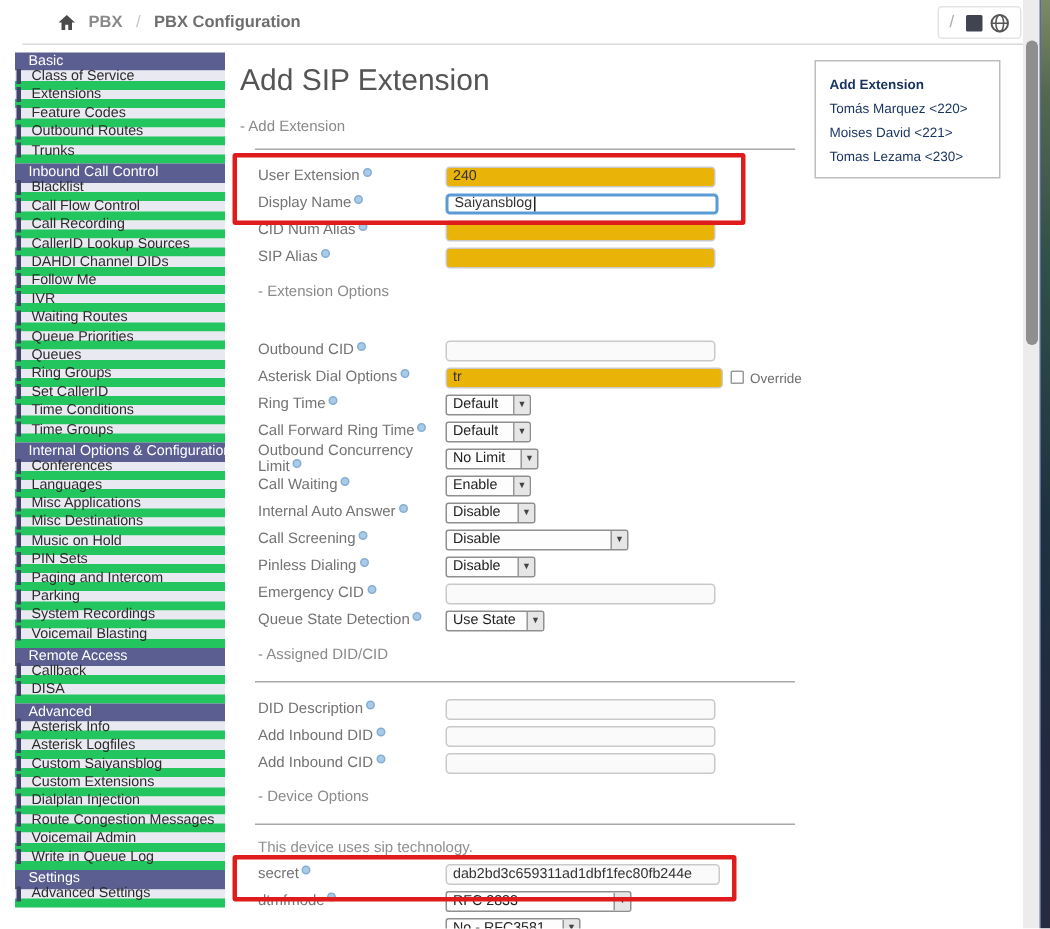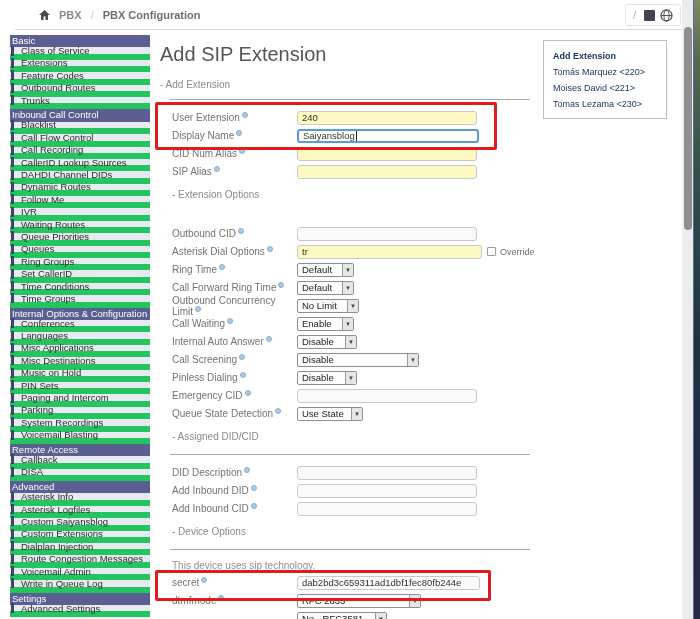--- a/index.html
+++ b/index.html
@@ -13,39 +13,39 @@
   .crumb.current { color:#6e6e6e; }
   .crumb-sep { color:#c4c4c4; margin-left:9px; font-size:11px; }
   .top-icons { position:absolute; right:16px; top:4px; height:22px; display:flex; align-items:center;
     border:1px solid #e4e4e4; border-radius:3px; background:#fff; padding:0 7px; }
   .top-sep { color:#aaa; font-size:11px; margin-right:8px; }
   .lang-sq { width:11px; height:11px; background:#3f4450; border-radius:1px; margin-right:5px; }
 
   
   .sidebar { position:absolute; left:10px; top:35px; width:140px; }
   .sb-header { background:#5a5e90; color:#fff; font-size:9.5px; height:12.4px; line-height:12.4px;
-    padding-left:2px; white-space:nowrap; overflow:hidden; }
+    padding-left:9px; white-space:nowrap; overflow:hidden; }
   .sb-item { background:#e9e9f1; height:12.4px; display:flex; align-items:center; cursor:pointer;
     border-bottom:6px solid #22c55e; }
   .sb-bar { width:3px; height:10px; background:#42426b; margin-left:1px; }
   .sb-label { font-size:9.5px; color:#2b2b2b; margin-left:7px; white-space:nowrap; }
 
   
   .main { position:absolute; left:160px; top:30px; width:380px; }
   .page-title { margin-top:13px; font-size:20px; color:#555; font-weight:normal; }
   .page-sub { margin-top:13px; font-size:10px; color:#8a8a8a; }
   .rule { border:0; border-top:1px solid #a8a8a8; margin:9px 10px 10px 10px; }
   .rows { margin-left:12px; }
   .row { height:15px; margin-bottom:3px; display:flex; align-items:center; }
   .lab { width:125px; font-size:10px; color:#737373; flex:none; }
   .help { display:inline-block; width:6px; height:6px; border-radius:50%；;
     border-radius:50%; background:#a9cbe8; border:1px solid #86aed2; vertical-align:top; margin-left:2px; }
   .inp { height:14px; border:1px solid #c9c9c9; border-radius:3px; background:#fafafa;
     font-size:9.5px; color:#333; display:flex; align-items:center; padding:0 4px; flex:none; }
-  .inp.ro { background:#fef9c3; }
+  .inp.ro { background:#eab308; }
   .inp.focused { background:#fff; border:2px solid #5b9bd5; }
   .caret { display:inline-block; width:1px; height:10px; background:#222; margin-left:1px; }
   .sel { height:14px; border:1px solid #8f8f8f; border-radius:2px; background:#fdfdfd;
     display:flex; align-items:stretch; flex:none; overflow:hidden; }
   .sel-txt { font-size:9.5px; color:#222; padding:0 4px; display:flex; align-items:center; flex:1;
     white-space:nowrap; overflow:hidden; }
   .sel-arrow { width:11px; flex:none; border-left:1px solid #999; background:#e6e6e6; color:#444;
     font-size:6px; display:flex; align-items:center; justify-content:center; }
   .cb { width:9px; height:9px; border:1px solid #9a9a9a; border-radius:1px; background:#fff;
     margin-left:5px; flex:none; }
@@ -129,24 +129,20 @@
     <div class="sb-item">
       <span class="sb-bar"></span>
       <span class="sb-label">CallerID Lookup Sources</span>
     </div>
     <div class="sb-item">
       <span class="sb-bar"></span>
       <span class="sb-label">DAHDI Channel DIDs</span>
     </div>
     <div class="sb-item">
       <span class="sb-bar"></span>
-      <span class="sb-label">Dynamic Routes</span>
-    </div>
-    <div class="sb-item">
-      <span class="sb-bar"></span>
       <span class="sb-label">Follow Me</span>
     </div>
     <div class="sb-item">
       <span class="sb-bar"></span>
       <span class="sb-label">IVR</span>
     </div>
     <div class="sb-item">
       <span class="sb-bar"></span>
       <span class="sb-label">Waiting Routes</span>
     </div>

